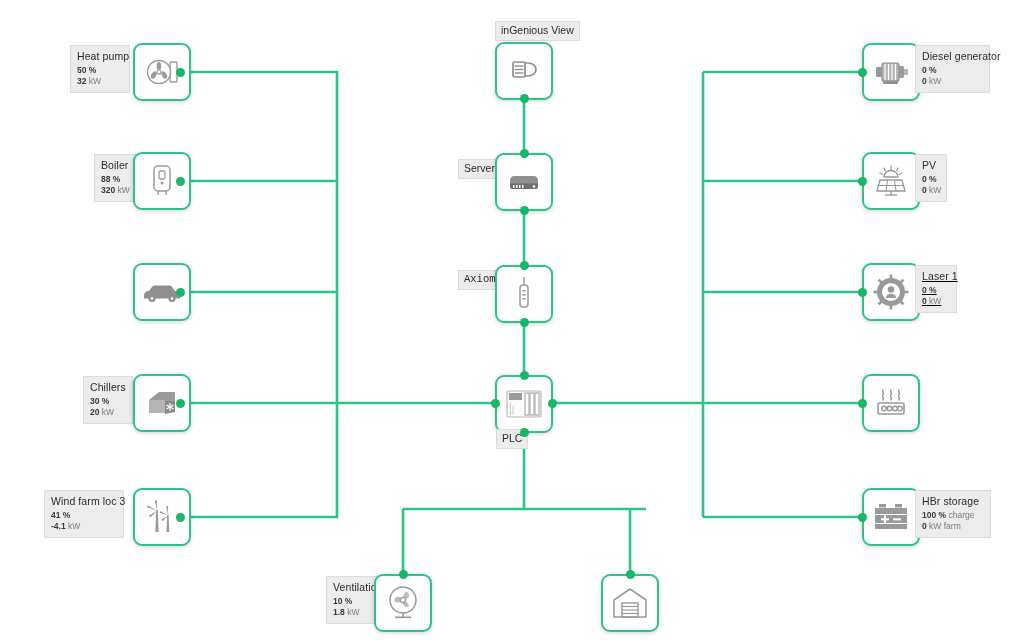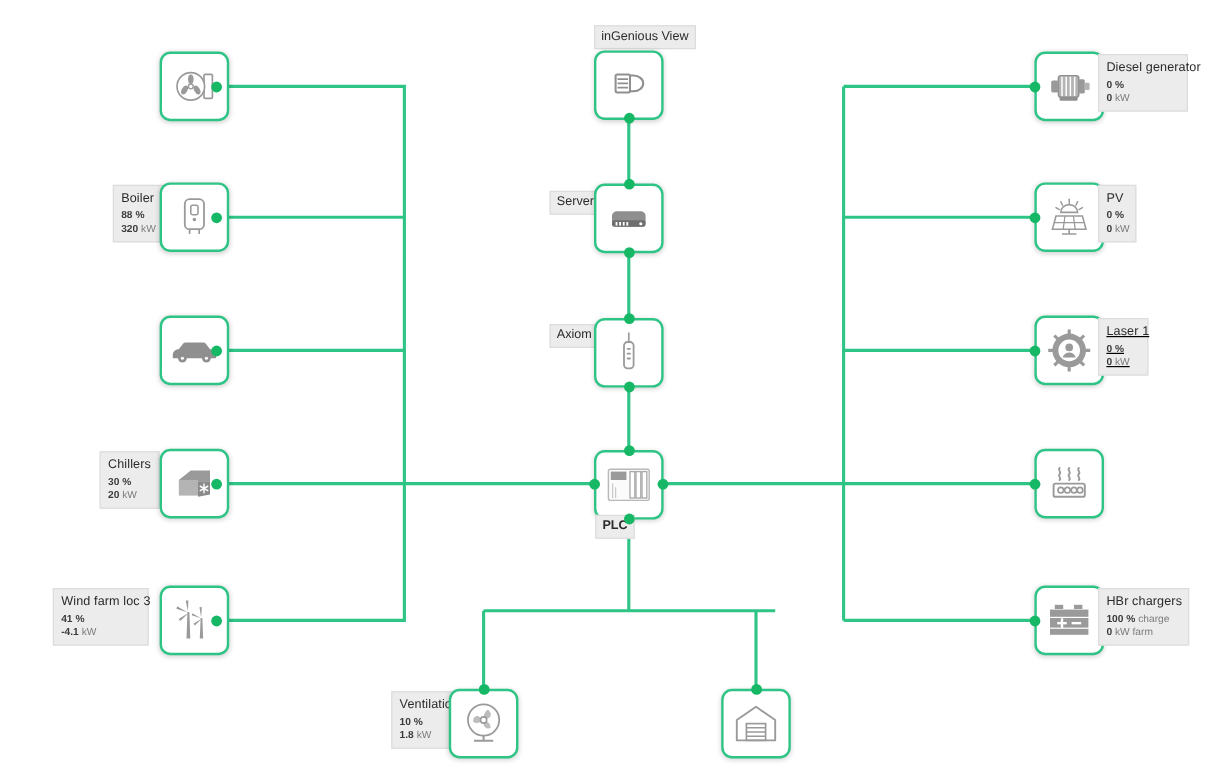--- a/index.html
+++ b/index.html
@@ -127,21 +127,21 @@
           <rect x="13" y="14" width="1.5" height="3"></rect>
           <rect x="16" y="14" width="1.5" height="3"></rect>
         </g>
         <circle cx="28" cy="15.5" r="1.3" fill="#ffffff"></circle>
       </svg>
     </span>
   </div>
   <div class="dot" style="left:519.5px;top:148px;"></div>
   <div class="dot" style="left:519.5px;top:205px;"></div>
 
-  <div class="tag" style="left:458px;top:269px;">Axiom</div>
+  <div class="tag" style="left:458px;top:269px;font-family:Liberation Mono, monospace;">Axiom</div>
   <div class="node" style="left:495px;top:264px;">
     <span>
       <svg width="16" height="36" viewBox="0 0 16 36">
         <line x1="8" y1="1" x2="8" y2="9" stroke="#9a9a9a" stroke-width="1.4"></line>
         <rect x="4" y="9" width="8" height="22" rx="3" fill="#ffffff" stroke="#9a9a9a" stroke-width="1.5"></rect>
         <g fill="#9a9a9a">
           <rect x="6.3" y="14" width="3.4" height="1.5" rx=".6"></rect>
           <rect x="6.3" y="18" width="3.4" height="1.5" rx=".6"></rect>
           <rect x="6.3" y="22" width="3.4" height="1.5" rx=".6"></rect>
         </g>
@@ -161,26 +161,31 @@
           <line x1="8" y1="17" x2="8" y2="26"></line>
         </g>
         <g fill="#ffffff" stroke="#a8a8a8" stroke-width="1.1">
           <rect x="20" y="4" width="4" height="22"></rect>
           <rect x="25" y="4" width="4" height="22"></rect>
           <rect x="30" y="4" width="4" height="22"></rect>
         </g>
       </svg>
     </span>
   </div>
-  <div class="tag" style="left:496px;top:428px;font-weight:bold;">PLC</div>
+  <div class="tag" style="left:496px;top:428px;">PLC</div>
   <div class="dot" style="left:519.5px;top:370px;"></div>
   <div class="dot" style="left:519.5px;top:427px;"></div>
   <div class="dot" style="left:491px;top:398px;"></div>
   <div class="dot" style="left:548px;top:398px;"></div>
 
+  <div class="info" style="left:70px;top:44px;width:60px;">
+    <div class="title">Heat pump</div>
+    <div class="v">50 %</div>
+    <div class="v"><span>32</span> <span class="u">kW</span></div>
+  </div>
   <div class="node" style="left:133px;top:42px;">
     <span>
       <svg width="36" height="30" viewBox="0 0 36 30">
         <rect x="26" y="5" width="7" height="20" rx="1" fill="#ffffff" stroke="#9a9a9a" stroke-width="1.4"></rect>
         <circle cx="15" cy="15" r="11.5" fill="#ffffff" stroke="#9a9a9a" stroke-width="1.4"></circle>
         <g fill="#9a9a9a">
           <ellipse cx="15" cy="9" rx="2.3" ry="4"></ellipse>
           <ellipse cx="20.2" cy="18" rx="4" ry="2.3" transform="rotate(60 20.2 18)"></ellipse>
           <ellipse cx="9.8" cy="18" rx="4" ry="2.3" transform="rotate(-60 9.8 18)"></ellipse>
         </g>
@@ -381,21 +386,21 @@
         <rect x="3" y="22" width="32" height="5" fill="#9a9a9a"></rect>
         <g fill="#ffffff">
           <rect x="9" y="16.3" width="8" height="2"></rect>
           <rect x="12" y="13.3" width="2" height="8"></rect>
           <rect x="21" y="16.3" width="8" height="2"></rect>
         </g>
       </svg>
     </span>
   </div>
   <div class="info" style="left:915px;top:489px;width:76px;">
-    <div class="title">HBr chargers</div>
+    <div class="title">HBr storage</div>
     <div class="v"><span>100 %</span> <span class="u">charge</span></div>
     <div class="v"><span>0</span> <span class="u">kW farm</span></div>
   </div>
   <div class="dot" style="left:858px;top:512px;"></div>
 
   <div class="info" style="left:326px;top:575px;width:52px;">
     <div class="title">Ventilation</div>
     <div class="v">10 %</div>
     <div class="v"><span>1.8</span> <span class="u">kW</span></div>
   </div>

